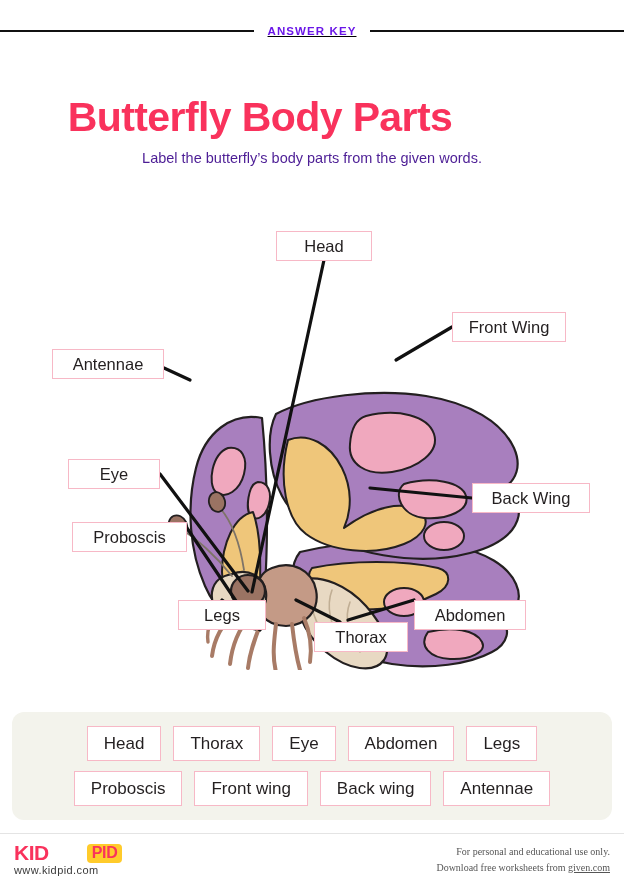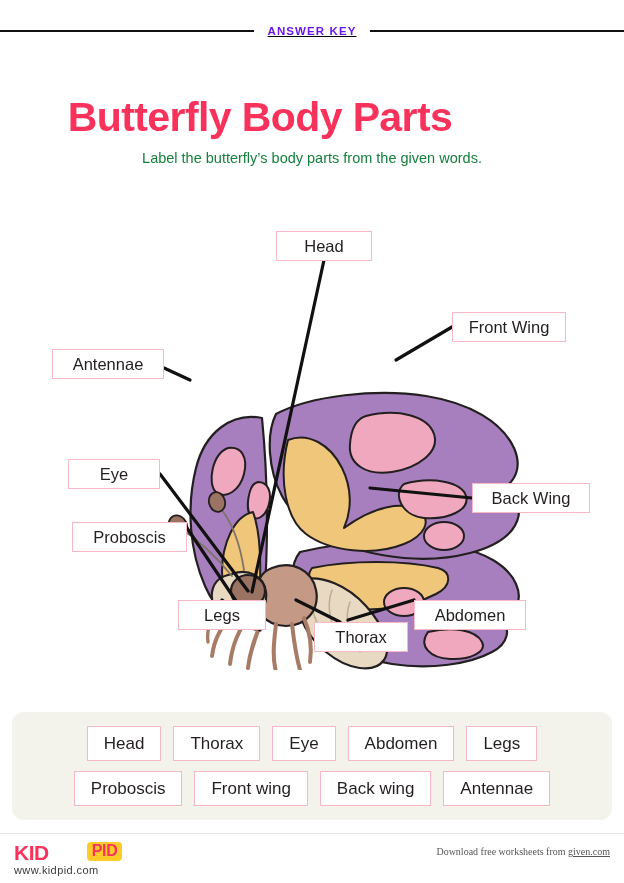--- a/index.html
+++ b/index.html
@@ -34,21 +34,21 @@
     text-align:center;
     color:#F9325C;
     font-size:41px;
     font-weight:bold;
     letter-spacing:-0.6px;
     line-height:1.05;
   }
   .subtitle {
     position:absolute; top:150px; left:0; width:624px;
     text-align:center;
-    color:#15803d;
+    color:#4c1d95;
     font-size:14.5px;
     font-weight:normal;
   }
 
   
   .diagram {
     position:absolute;
     top:200px; left:0;
     width:624px; height:470px;
   }
@@ -95,21 +95,21 @@
     position:absolute; left:0; top:833px; width:624px; height:1px;
     background:#E4E4E4;
   }
   .footer {
     position:absolute; left:0; top:838px; width:624px; height:45px;
   }
   .logo {
     position:absolute; left:14px; top:4px;
     display:flex; flex-direction:column; gap:1px;
   }
-  .logo-row { display:flex; align-items:flex-start; gap:2px; }
+  .logo-row { display:flex; align-items:flex-end; gap:2px; }
   .logo-kid {
     color:#F9325C; font-size:21px; font-weight:bold; letter-spacing:-0.5px;
     line-height:1;
   }
   .logo-pid {
     background:#FFCB2B; color:#F9325C;
     font-size:16px; font-weight:bold; letter-spacing:-0.3px;
     border-radius:4px; padding:1px 5px 2px 5px; line-height:1;margin-left:36px;
   }
   .logo-url {
@@ -257,15 +257,16 @@
 <div class="footer-rule"></div>
 <div class="footer">
   <div class="logo">
     <div class="logo-row">
       <span class="logo-kid">KID</span>
       <span class="logo-pid">PID</span>
     </div>
     <span class="logo-url">www.kidpid.com</span>
   </div>
   <div class="footer-note">
+    <div>For personal and educational use only.</div>
     <div><span>Download free worksheets from </span><span class="u">given.com</span></div>
   </div>
 </div>
 
 </body></html>

